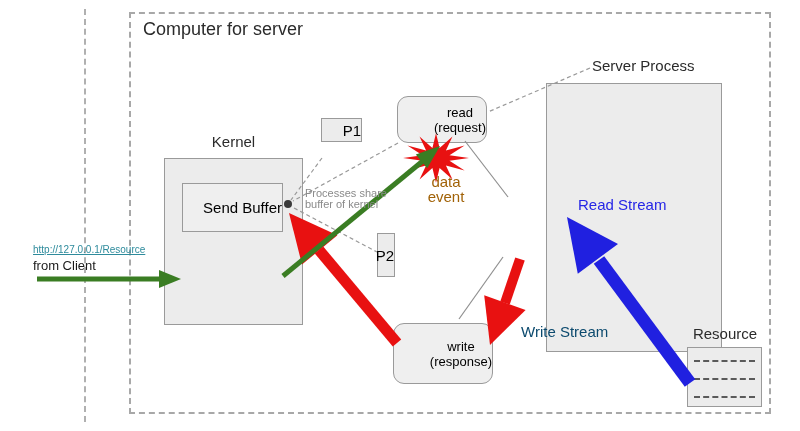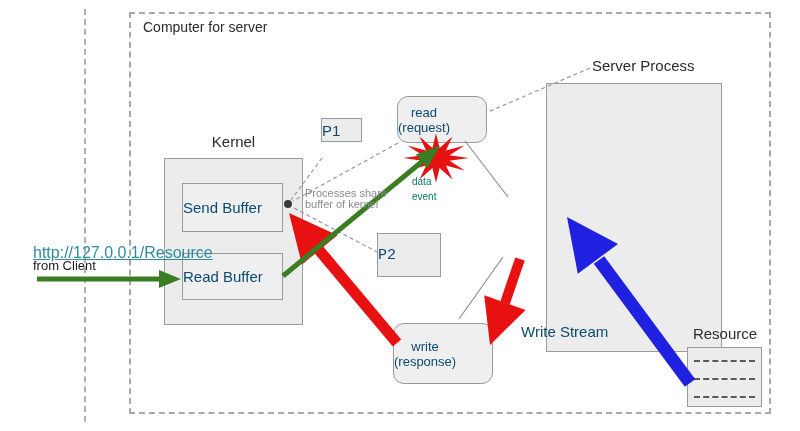--- a/index.html
+++ b/index.html
@@ -1,49 +1,49 @@
 <!DOCTYPE html>
 <html><head>
 <meta charset="utf-8">
 <style>
   * { margin:0; padding:0; box-sizing:border-box; }
   html,body { background:#ffffff; }
   body { width:800px; height:431px; font-family:"Liberation Sans", sans-serif; }
   #canvas { position:relative; width:800px; height:431px; background:#ffffff; overflow:hidden; }
 
   .box { position:absolute; background:#ececec; border:1px solid #9a9a9a;
-         display:flex; align-items:center; justify-content:flex-start; text-align:center;
-         color:#0c4a6e; z-index:1; font-size:15px; }
+         display:flex; align-items:center; justify-content:flex-end; text-align:center;
+         color:#000000; z-index:1; font-size:15px; }
   .rounded { border-radius:11px; background:#efefef; font-size:13px; line-height:15px; }
   .rounded span { display:block; }
 
   .lbl { position:absolute; color:#2b2b2b; z-index:3; white-space:nowrap; font-size:15px; }
   .lbl span { display:block; }
 
-  #computer-label { left:143px; top:19px; font-size:14px; }
+  #computer-label { left:143px; top:19px; font-size:18px; }
   #kernel-label   { left:164px; top:133px; width:139px; text-align:center; }
   #server-process-label { left:592px; top:57px; }
   #resource-label { left:687px; top:325px; width:76px; text-align:center; }
   #read-stream-label  { left:578px; top:196px; color:#2626e6; }
   #write-stream-label { left:521px; top:323px; color:#0c4a6e; }
-  #data-event-label   { left:412px; top:174px; width:68px; color:#0f766e; font-size:10px; line-height:15px; text-align:left; }
-  #url-label  { left:33px; top:244px; font-size:16px; color:#2e8b9c; text-decoration:underline; cursor:pointer; }
+  #data-event-label   { left:412px; top:174px; width:68px; color:#a16207; font-size:15px; line-height:15px; text-align:center; }
+  #url-label  { left:33px; top:244px; font-size:10px; color:#2e8b9c; text-decoration:underline; cursor:pointer; }
   #from-client-label { left:33px; top:258px; font-size:13px; color:#1a1a1a; }
   #share-note { left:305px; top:188px; font-size:11px; line-height:10.5px; color:#8a8a8a; }
 
   #outer-box { position:absolute; left:129px; top:12px; width:642px; height:402px;
                border:2px dashed #a8a8a8; z-index:0; }
   #client-line { position:absolute; left:84px; top:9px; height:413px; width:0;
                  border-left:2px dashed #b0b0b0; z-index:0; }
 
   #kernel-box   { left:164px; top:158px; width:139px; height:167px; }
   #send-buffer-box { left:182px; top:183px; width:101px; height:49px; background:#efefef; }
   #read-buffer-box { left:182px; top:253px; width:101px; height:47px; background:#efefef; }
   #p1-box { left:321px; top:118px; width:41px; height:24px; }
-  #p2-box { left:377px; top:233px; width:64px; height:44px;font-family:Liberation Mono, monospace; }
+  #p2-box { left:377px; top:233px; width:18px; height:44px; }
   #read-request-box  { left:397px; top:96px;  width:90px;  height:47px; }
   #write-response-box{ left:393px; top:323px; width:100px; height:61px; }
   #server-process-box{ left:546px; top:83px; width:176px; height:269px; }
   #socket-box   { left:484px; top:167px; width:79px; height:93px; }
   #resource-box { left:687px; top:347px; width:75px; height:60px; display:block; }
   .dashline { position:absolute; left:6px; right:6px; border-top:2px dashed #5a5a5a; }
 
   svg.overlay { position:absolute; left:0; top:0; width:800px; height:431px; z-index:2; pointer-events:none; }
 </style>
 </head>
@@ -51,41 +51,39 @@
 
 <div id="canvas">
 
   <div id="client-line"></div>
   <div id="outer-box"></div>
 
   <div id="computer-label" class="lbl">Computer for server</div>
   <div id="kernel-label" class="lbl">Kernel</div>
   <div id="server-process-label" class="lbl">Server Process</div>
   <div id="resource-label" class="lbl">Resource</div>
+  <div id="read-stream-label" class="lbl">Read Stream</div>
   <div id="write-stream-label" class="lbl">Write Stream</div>
 
   <div id="data-event-label" class="lbl">
     <span>data</span>
     <span>event</span>
   </div>
 
   <div id="url-label" class="lbl">http://127.0.0.1/Resource</div>
   <div id="from-client-label" class="lbl">from Client</div>
 
   <div id="share-note" class="lbl">
     <span>Processes share</span>
     <span>buffer of kernel</span>
   </div>
 
   <div id="kernel-box" class="box"></div>
   <div id="send-buffer-box" class="box">
     <span>Send Buffer</span>
-  </div>
-  <div id="read-buffer-box" class="box">
-    <span>Read Buffer</span>
   </div>
 
   <div id="p1-box" class="box">
     <span>P1</span>
   </div>
   <div id="p2-box" class="box">
     <span>P2</span>
   </div>
 
   <div id="read-request-box" class="box rounded">

